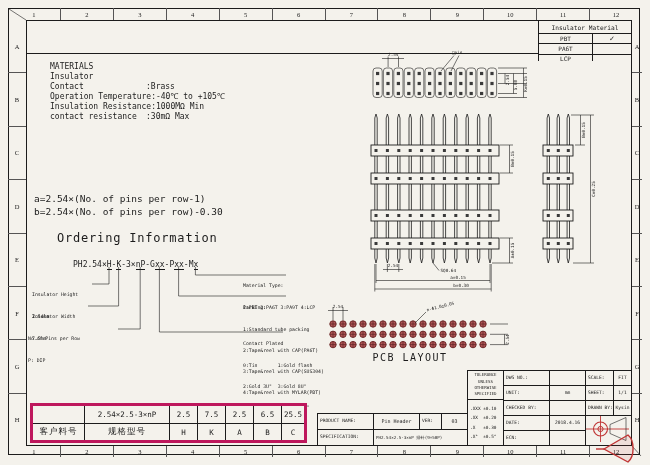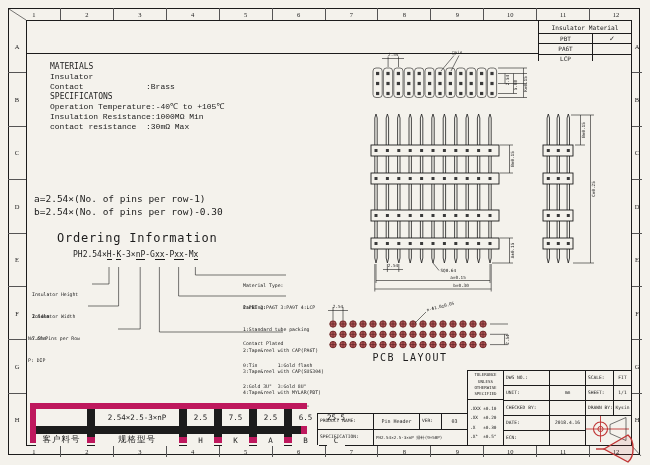--- a/index.html
+++ b/index.html
@@ -21,35 +21,35 @@
   
   #title{left:34px;top:27px;font-size:18.5px;letter-spacing:0.4px;white-space:nowrap;font-family:"DejaVu Sans Mono",monospace;}
   
   #ins-table{left:538px;top:20px;width:94px;height:41px;background:#1c1c1c;border:1px solid #1c1c1c;
     display:grid;grid-template-columns:53px 1fr;grid-template-rows:12px 9.3px 9.3px 1fr;gap:1px;box-sizing:border-box;}
   #ins-table div{background:#f4f2ec;display:flex;align-items:center;justify-content:center;font-size:6px;white-space:nowrap;}
   #ins-table .hdr{grid-column:1/3;font-size:6.2px;}
   #ins-table .chk{font-size:8px;font-weight:bold;}
   
   #materials{left:20px;top:62px;font-size:8px;line-height:10px;white-space:nowrap;margin-left:30px;}
-  #materials .row{display:flex;font-family:Liberation Mono, monospace;}
+  #materials .row{display:flex;}
   #materials .lab{min-width:96px;}
   
   .formula{font-size:9.5px;white-space:pre;}
   
   #ord-head{left:30px;top:231px;font-size:12px;letter-spacing:0.8px;white-space:nowrap;margin-left:27px;}
-  #ord-code{left:73px;top:250px;font-size:8px;white-space:pre;}
+  #ord-code{left:73px;top:260px;font-size:8px;white-space:pre;}
   #ord-code .u{border-bottom:1px solid #1c1c1c;}
   .callout{font-size:4.8px;line-height:7px;white-space:pre;}
   .callout .t{margin-bottom:0.5px;}
   
   #pcb-label{left:370px;top:352px;width:80px;text-align:center;font-size:10px;letter-spacing:1.5px;}
   
-  #spec-table{left:30px;top:403px;width:277px;height:40px;background:#1c1c1c;border:6px solid #be185d;
-    display:grid;grid-template-columns:51px 84px 27px 27px 27px 27px 1fr;grid-template-rows:17px 1fr;gap:8px;box-sizing:border-box;}
+  #spec-table{left:30px;top:403px;width:277px;height:40px;background:#1c1c1c;border:3px solid #be185d;
+    display:grid;grid-template-columns:51px 84px 27px 27px 27px 27px 1fr;grid-template-rows:17px 1fr;gap:1px;box-sizing:border-box;}
   #spec-table div{background:#f4f2ec;display:flex;align-items:center;justify-content:center;font-size:7.5px;white-space:nowrap;}
   #spec-table .cjk{font-size:8.5px;letter-spacing:1px;}
   
   .tb{position:absolute;border-left:1px solid #1c1c1c;border-top:1px solid #1c1c1c;box-sizing:border-box;
     font-size:4.6px;line-height:1.4;display:flex;align-items:center;padding-left:2px;white-space:pre;overflow:hidden;}
   .tb.center{justify-content:center;padding-left:0;}
   .tb.col{flex-direction:column;justify-content:center;padding-left:0;text-align:center;}
   #company-cn{font-size:12.5px;font-weight:bold;letter-spacing:1px;font-family:"DejaVu Sans",sans-serif;}
   #company-en{font-size:4.6px;margin-top:2px;letter-spacing:0.2px;}
   .tolhdr-line{font-size:4.1px;line-height:6.4px;}
@@ -137,21 +137,20 @@
 
   <div class="abs" id="materials">
     <div>MATERIALS</div>
     <div class="row">
         <span class="lab">Insulator</span>
       </div>
     <div class="row">
         <span class="lab">Contact</span>
         <span>:Brass</span>
       </div>
-    <div>SPECIFICATONS</div>
     <div class="row">
         <span class="lab">Operation Temperature</span>
         <span>:-40℃ to +105℃</span>
       </div>
     <div class="row">
         <span class="lab">Insulation Resistance</span>
         <span>:1000MΩ Min</span>
       </div>
     <div class="row">
         <span class="lab">contact resistance</span>

